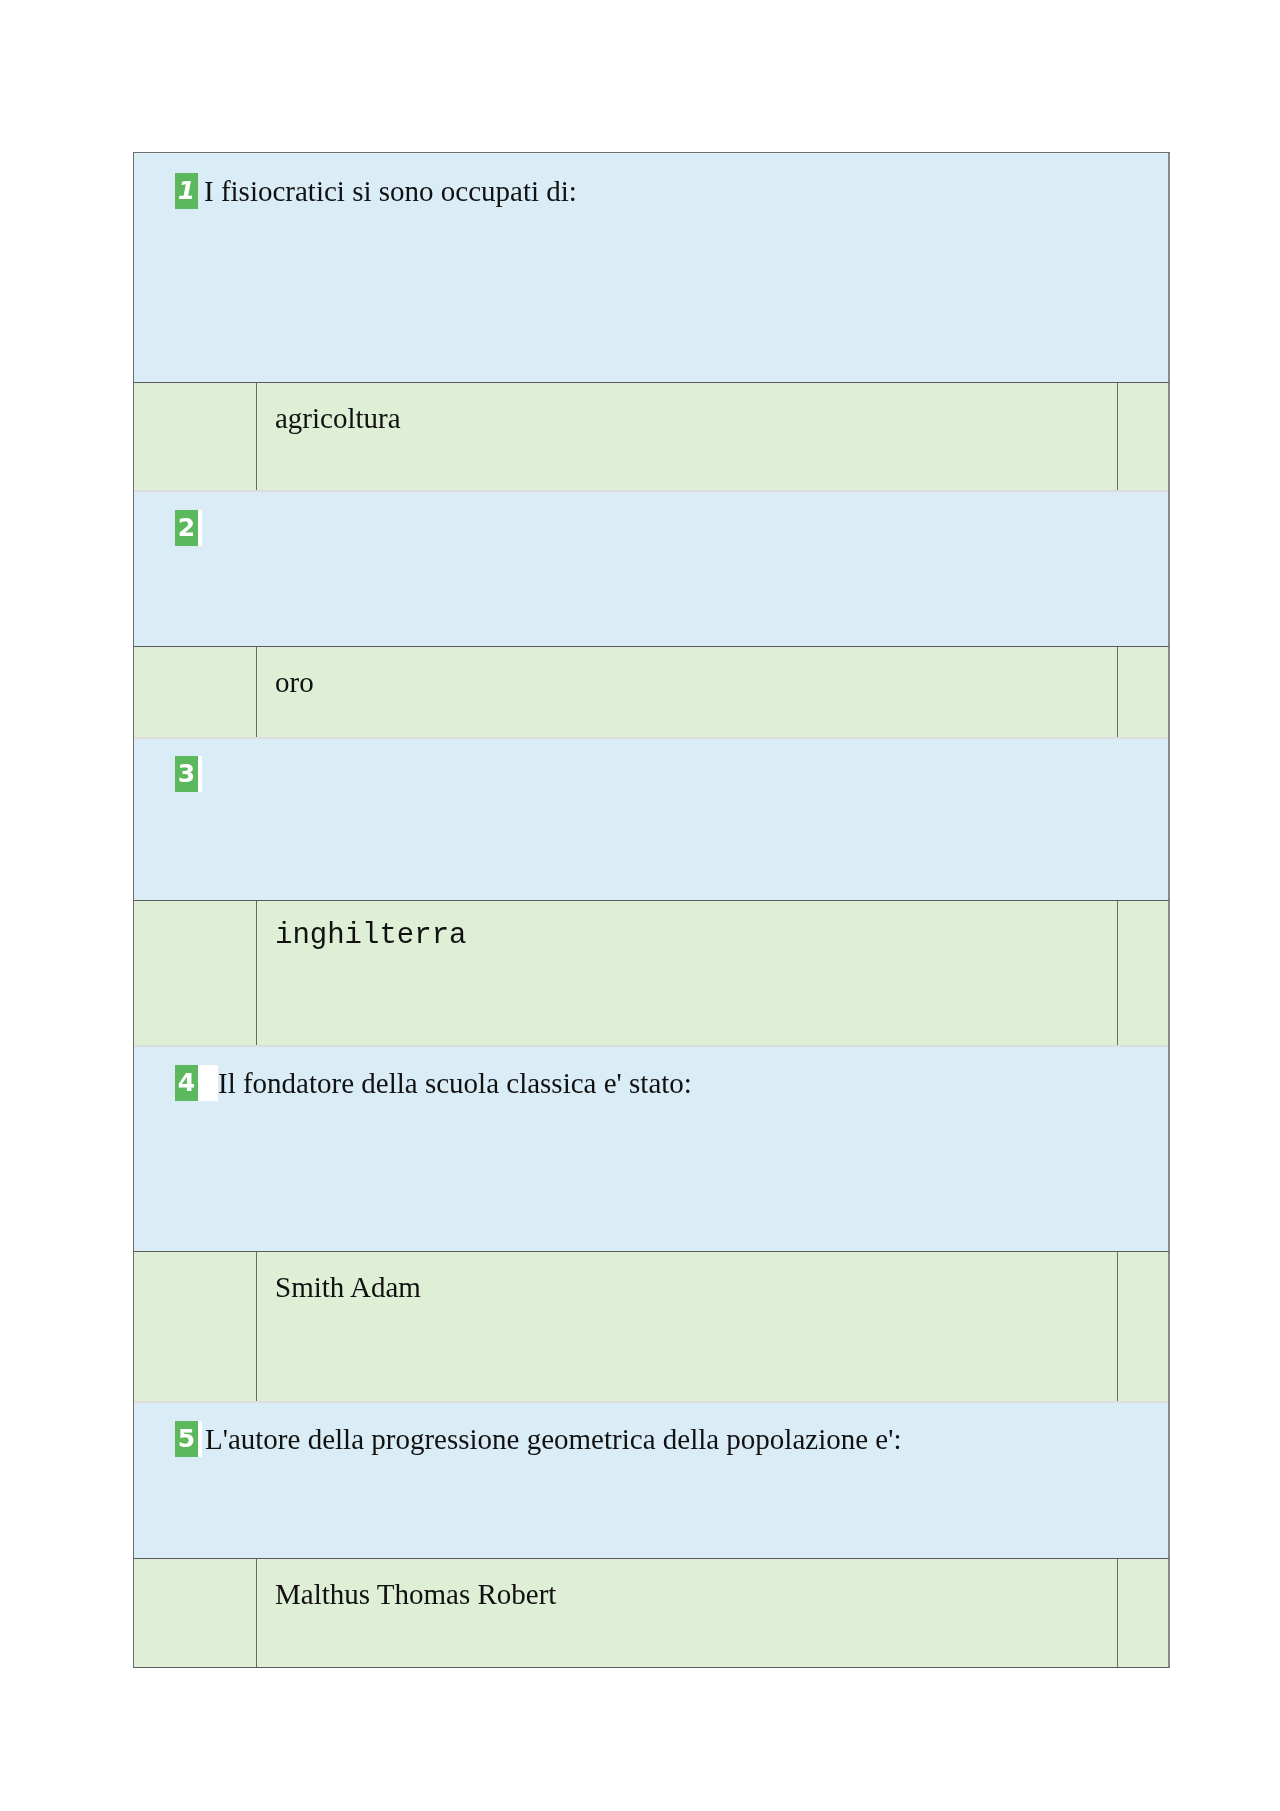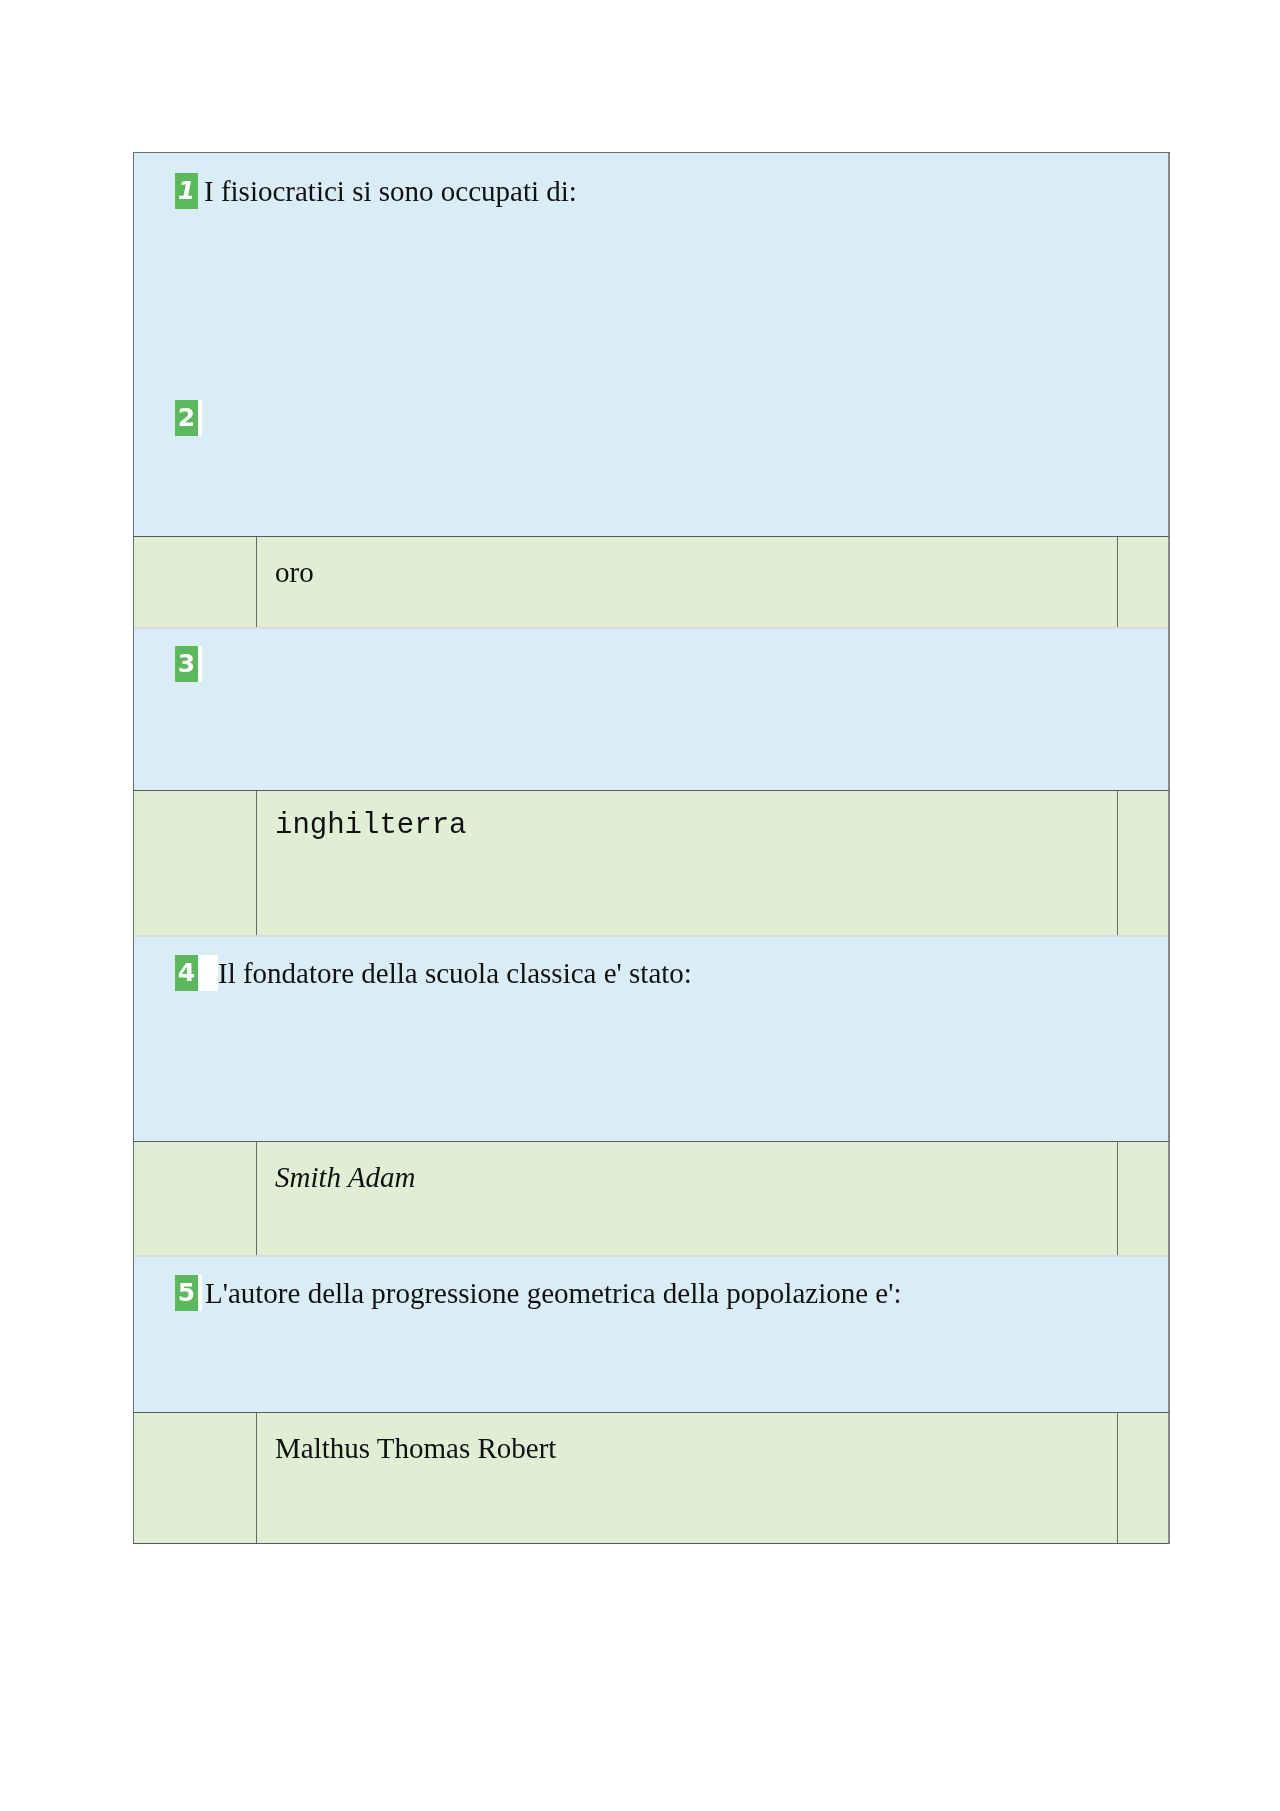--- a/index.html
+++ b/index.html
@@ -106,20 +106,25 @@
 
 <div class="quiz-table">
 
   <div class="q-row" style="height:229px;">
     <div class="q-text">
       <span class="badge italic">1</span>
       <span class="badge-gap none"></span>
       <span>I fisiocratici si sono occupati di:</span>
     </div>
   </div>
+  <div class="a-row" style="height:110px;">
+    <div class="div-left"></div>
+    <div class="a-text">agricoltura</div>
+    <div class="div-right"></div>
+  </div>
 
   <div class="q-row" style="height:154px;">
     <div class="q-text" style="top:18px;">
       <span class="badge">2</span>
       <span class="badge-gap"></span>
     </div>
   </div>
   <div class="a-row" style="height:93px;">
     <div class="div-left"></div>
     <div class="a-text">oro</div>
@@ -138,32 +143,32 @@
     <div class="div-right"></div>
   </div>
 
   <div class="q-row" style="height:204px;">
     <div class="q-text" style="top:18px;">
       <span class="badge">4</span>
       <span class="badge-gap wide"></span>
       <span>Il fondatore della scuola classica e' stato:</span>
     </div>
   </div>
-  <div class="a-row" style="height:116px;font-style:italic;">
+  <div class="a-row" style="height:152px;">
     <div class="div-left"></div>
     <div class="a-text">Smith Adam</div>
     <div class="div-right"></div>
   </div>
 
   <div class="q-row" style="height:155px;">
     <div class="q-text" style="top:18px;">
       <span class="badge">5</span>
       <span class="badge-gap"></span>
       <span>L'autore della progressione geometrica della popolazione e':</span>
     </div>
   </div>
-  <div class="a-row last" style="height:132px;">
+  <div class="a-row last" style="height:110px;">
     <div class="div-left"></div>
     <div class="a-text">Malthus Thomas Robert</div>
     <div class="div-right"></div>
   </div>
 
 </div>
 
 </body></html>

